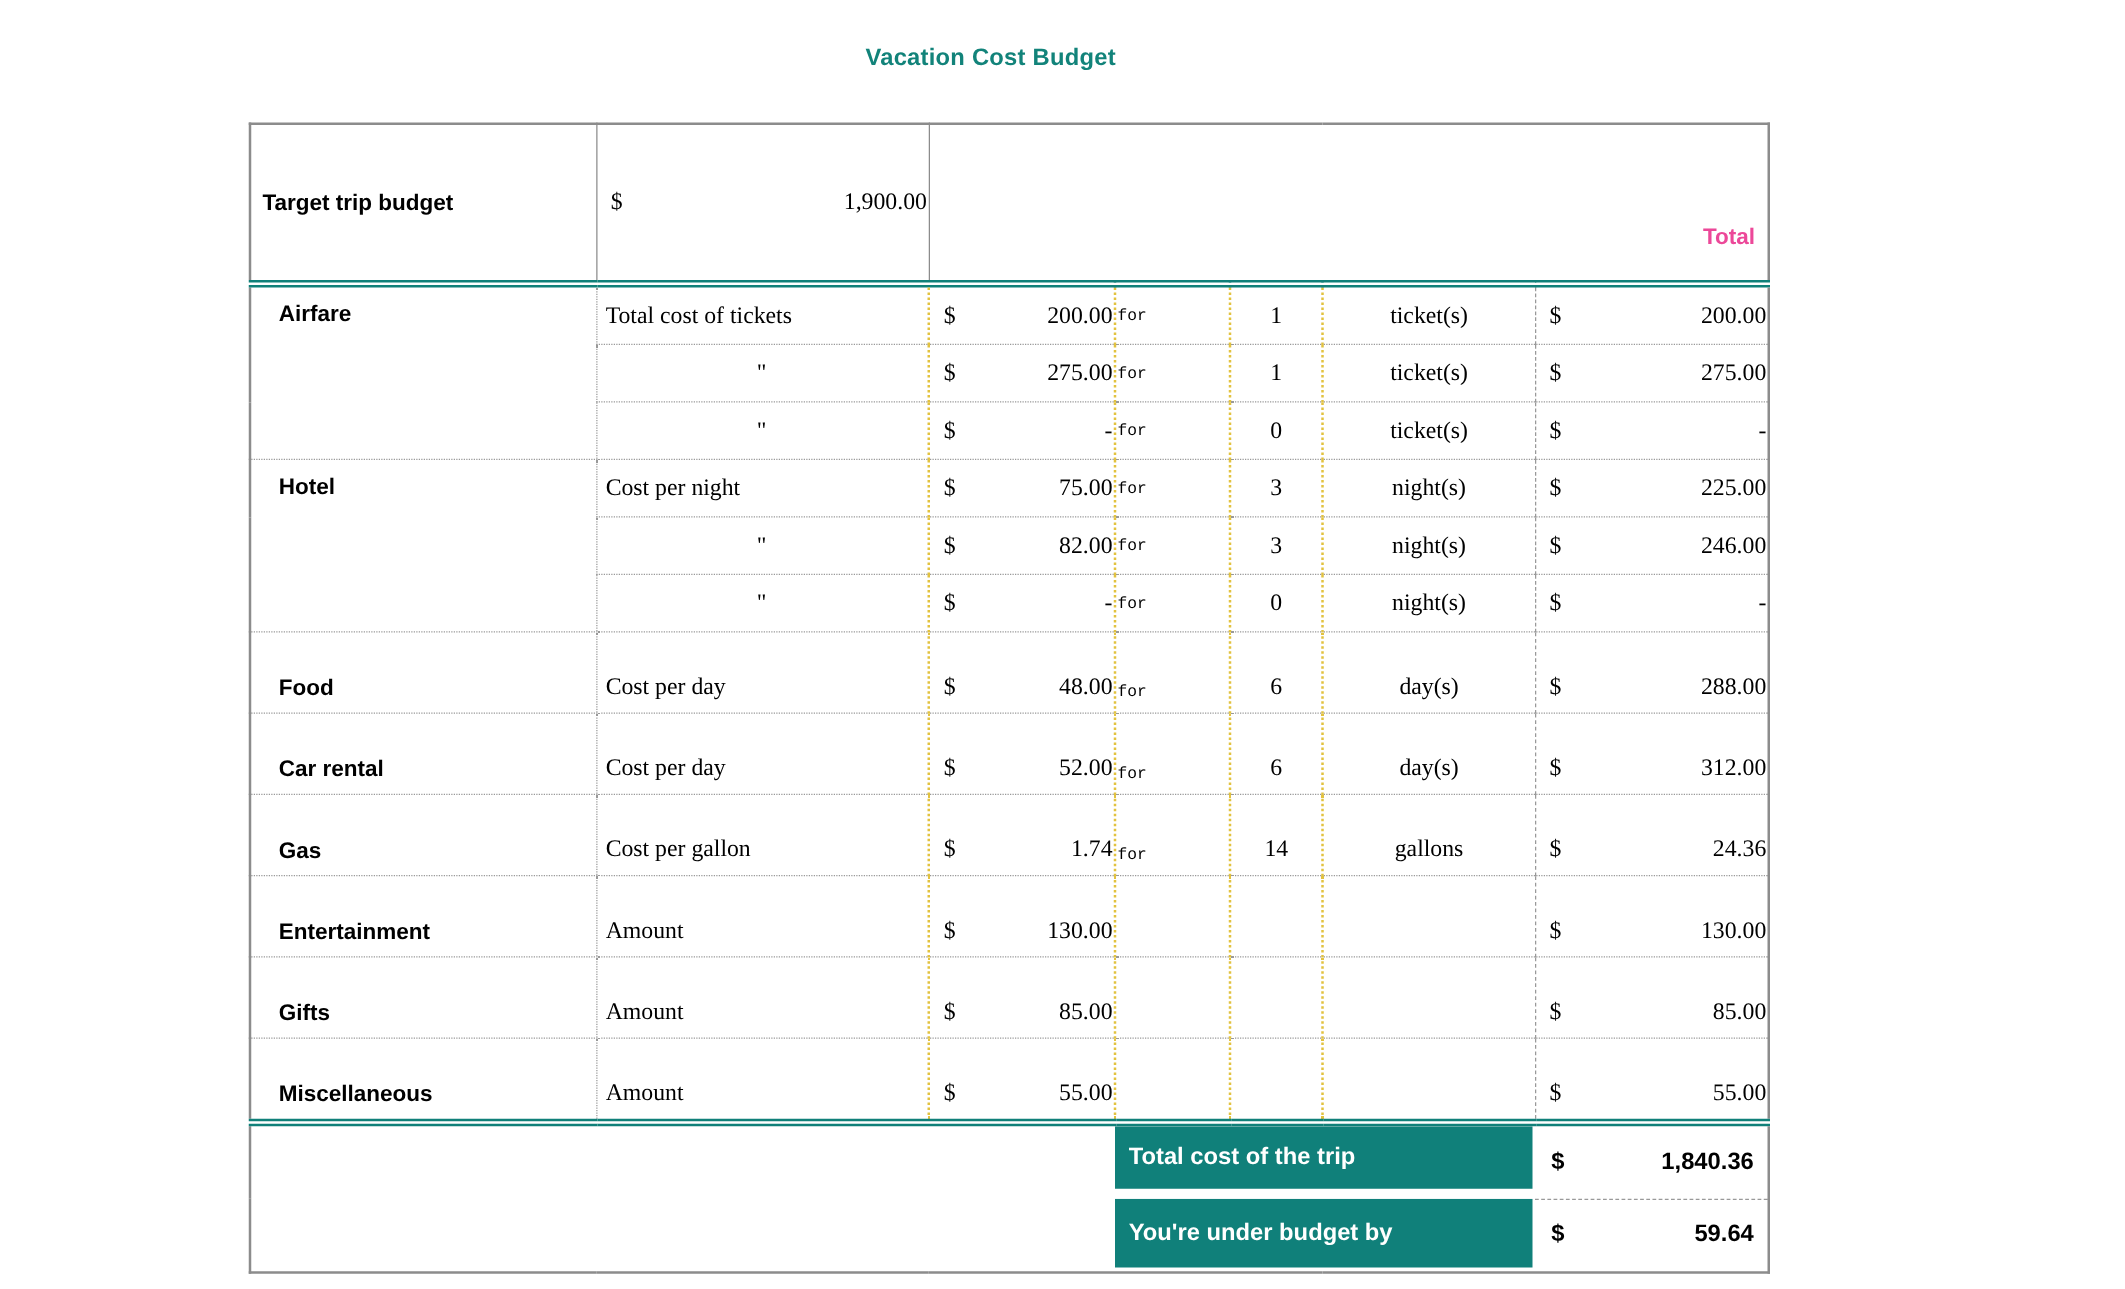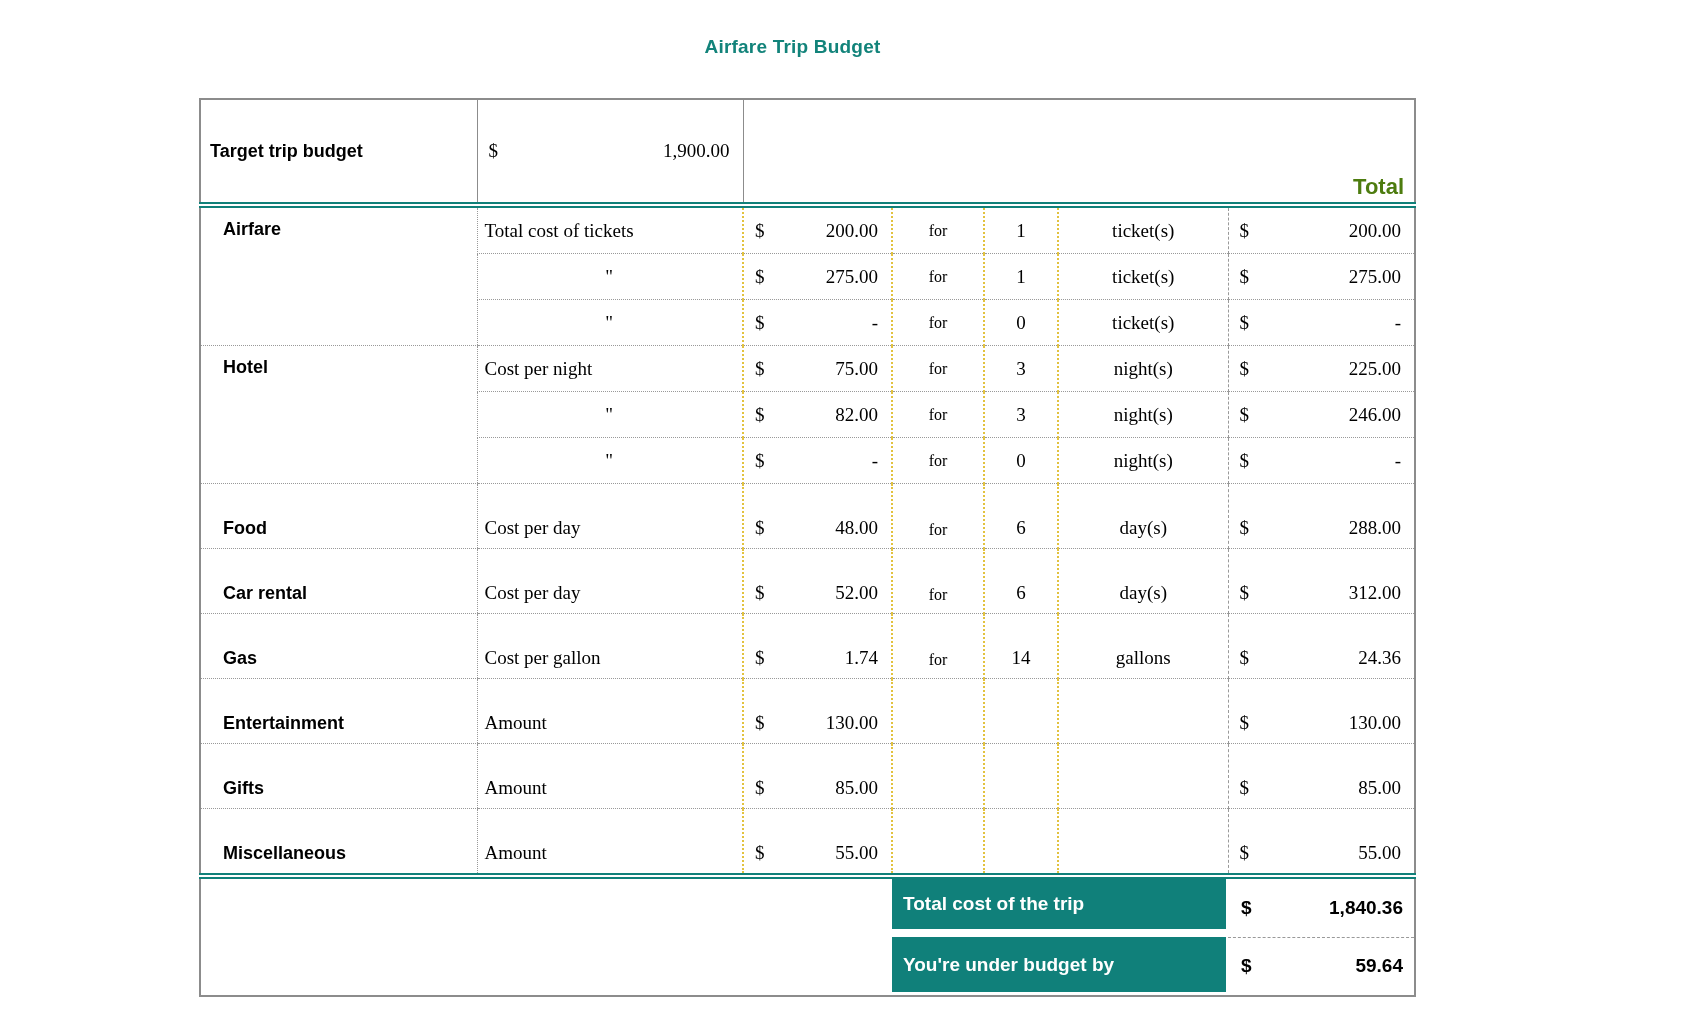--- a/index.html
+++ b/index.html
@@ -14,46 +14,46 @@
     border:2px solid #8C8C8C;}
   td{margin:0;overflow:hidden;}
 
   
   tr.hdr td{height:100px;border-bottom:6px double #108079;}
   td.hdr-a{vertical-align:middle;border-right:1px solid #8C8C8C;
     font-weight:bold;font-size:18px;padding-left:9px;color:#000;}
   td.hdr-b{vertical-align:middle;border-right:1px solid #8C8C8C;
     font-family:"Liberation Serif",serif;font-size:19px;}
   td.hdr-rest{vertical-align:bottom;text-align:right;
-    padding:0 10px 2px 0;font-weight:bold;font-size:22px;color:#4d7c0f;}
+    padding:0 10px 24px 0;font-weight:bold;font-size:18px;color:#ec4899;}
 
   
   tr.group td{height:43px;vertical-align:middle;}
   tr.single td{height:54px;vertical-align:bottom;padding-bottom:9px;}
   tr.body td{border-bottom:1px dotted #999999;}
   tr.lastbody td{border-bottom:6px double #108079;}
 
   td.cat{font-weight:bold;font-size:18px;padding-left:22px;color:#000;}
   td.cat.span{vertical-align:top;padding-top:11px;}
   td.desc{border-left:1px dotted #999999;font-family:"Liberation Serif",serif;
     font-size:19px;padding-left:7px;}
   td.desc.center{text-align:center;padding-left:0;}
   td.money{border-left:2px dotted #E2C23F;border-right:2px dotted #E2C23F;
     font-family:"Liberation Serif",serif;font-size:19px;}
-  td.forcol{border-right:2px dotted #E2C23F;text-align:center;
-    font-family:Liberation Serif, serif;font-size:16px;}
+  td.forcol{border-right:2px dotted #E2C23F;text-align:left;
+    font-family:Liberation Mono, monospace;font-size:13px;}
   td.qtycol{border-right:2px dotted #E2C23F;text-align:center;
     font-family:"Liberation Serif",serif;font-size:19px;}
   td.unitcol{border-right:1px dashed #999999;text-align:center;
     font-family:"Liberation Serif",serif;font-size:19px;}
   td.totcol{font-family:"Liberation Serif",serif;font-size:19px;}
 
   .money-line{display:flex;justify-content:space-between;align-items:baseline;width:100%;}
   .money-line .cur{padding-left:10px;}
-  .money-line .val{padding-right:12px;text-align:right;}
+  .money-line .val{text-align:right;}
 
   
   tr.sum td{border-bottom:none;}
   td.sum-left{height:56px;}
   td.sum-teal{padding:0;vertical-align:top;margin-top:43px;}
   .teal-inner{background:#10807A;color:#fff;font-weight:bold;font-size:19px;
     display:flex;align-items:center;padding-left:11px;margin-right:2px;}
   tr.sum1 .teal-inner{height:50px;}
   tr.sum2 .teal-inner{height:55px;}
   tr.sum2 td{height:55px;}
@@ -62,21 +62,21 @@
   tr.sum1 td.sum-total{border-bottom:1px dashed #999999;}
   .sum-money{display:flex;justify-content:space-between;align-items:baseline;width:100%;}
   .sum-money .cur{padding-left:12px;}
   .sum-money .val{padding-right:10px;text-align:right;}
 </style>
 </head>
 <body>
 
 <div id="stage">
 
-  <div class="title">Airfare Trip Budget</div>
+  <div class="title">Vacation Cost Budget</div>
 
   <table class="budget">
     <colgroup>
       <col style="width:277px">
         <col style="width:266px">
         <col style="width:149px">
       <col style="width:92px">
         <col style="width:74px">
         <col style="width:170px">
         <col style="width:187px">

